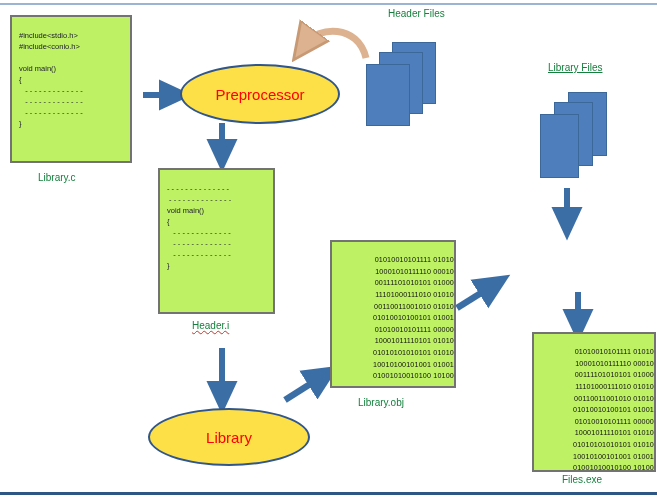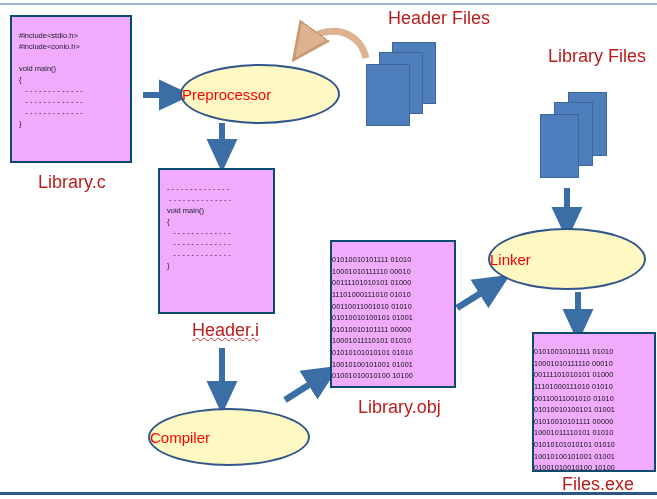--- a/index.html
+++ b/index.html
@@ -26,22 +26,22 @@
   .rule-bottom {
     position: absolute;
     left: 0; top: 492px;
     width: 657px; height: 3px;
     background: #2d5685;
   }
 
   
   .doc-box {
     position: absolute;
-    background: #f0abfc;
-    border: 2px solid #0c4a6e;
+    background: #bef264;
+    border: 2px solid #737373;
     box-sizing: border-box;
   }
   .code-text {
     position: absolute;
     left: 7px;
     top: 5px;
     right: 4px;
     font-family: "Liberation Sans", sans-serif;
     font-size: 7.5px;
     line-height: 11px;
@@ -50,49 +50,49 @@
   }
   .bin-text {
     position: absolute;
     left: 0; right: 0;
     top: 5px;
     font-family: "Liberation Sans", sans-serif;
     font-size: 7.2px;
     line-height: 11.6px;
     letter-spacing: 0.15px;
     color: #0f0f0f;
-    text-align: left;
+    text-align: right;
     white-space: pre;
   }
 
   
   .caption {
     position: absolute;
     font-family: "Liberation Sans", sans-serif;
-    font-size: 18px;
-    color: #b91c1c;
+    font-size: 10px;
+    color: #15803d;
     white-space: nowrap;
   }
   .caption.spell {
     text-decoration: underline;
     text-decoration-color: #c0392b;
     text-decoration-style: wavy;
     text-decoration-thickness: 1px;
   }
 
   
   .ellipse {
     position: absolute;
-    background: #fef9c3;
+    background: #fde047;
     border: 2px solid #31568c;
     border-radius: 50%;
     box-sizing: border-box;
     display: flex;
     align-items: center;
-    justify-content: flex-start;
+    justify-content: center;
   }
   .ellipse span {
     font-family: "Liberation Sans", sans-serif;
     font-size: 15px;
     color: #ff0000;
   }
 
   
   .stack { position: absolute; }
   .sheet {
@@ -178,61 +178,58 @@
     <span>Preprocessor</span>
   </div>
 
   <div class="caption" style="left:388px; top:8px;">Header Files</div>
   <div class="stack" style="left:366px; top:42px; width:72px; height:86px;">
     <div class="sheet" style="left:26px; top:0px;  width:44px; height:62px;"></div>
     <div class="sheet" style="left:13px; top:10px; width:44px; height:62px;"></div>
     <div class="sheet" style="left:0px;  top:22px; width:44px; height:62px;"></div>
   </div>
 
-  <div class="caption" style="left:548px; top:46px;">Library Files</div>
+  <div class="caption" style="left:548px; top:62px;text-decoration:underline;">Library Files</div>
   <div class="stack" style="left:540px; top:92px; width:72px; height:96px;">
     <div class="sheet" style="left:28px; top:0px;  width:39px; height:64px;"></div>
     <div class="sheet" style="left:14px; top:10px; width:39px; height:64px;"></div>
     <div class="sheet" style="left:0px;  top:22px; width:39px; height:64px;"></div>
   </div>
 
   <div class="doc-box" style="left:158px; top:168px; width:117px; height:146px;">
     <pre class="code-text">- - - - - - - - - - - - - -
  - - - - - - - - - - - - - -
 void main()
 {
    - - - - - - - - - - - - -
    - - - - - - - - - - - - -
    - - - - - - - - - - - - -
 }</pre>
   </div>
   <div class="caption spell" style="left:192px; top:320px;">Header.i</div>
 
   <div class="ellipse" style="left:148px; top:408px; width:162px; height:58px;">
-    <span>Compiler</span>
+    <span>Library</span>
   </div>
 
   <div class="doc-box" style="left:330px; top:240px; width:126px; height:148px;">
     <pre class="bin-text">01010010101111 01010
 10001010111110 00010
 00111101010101 01000
 11101000111010 01010
 00110011001010 01010
 01010010100101 01001
 01010010101111 00000
 10001011110101 01010
 01010101010101 01010
 10010100101001 01001
 01001010010100 10100</pre>
   </div>
   <div class="caption" style="left:358px; top:397px;">Library.obj</div>
 
-  <div class="ellipse" style="left:488px; top:228px; width:158px; height:62px;">
-    <span>Linker</span>
-  </div>
 
   <div class="doc-box" style="left:532px; top:332px; width:124px; height:140px;">
     <pre class="bin-text">01010010101111 01010
 10001010111110 00010
 00111101010101 01000
 11101000111010 01010
 00110011001010 01010
 01010010100101 01001
 01010010101111 00000
 10001011110101 01010

